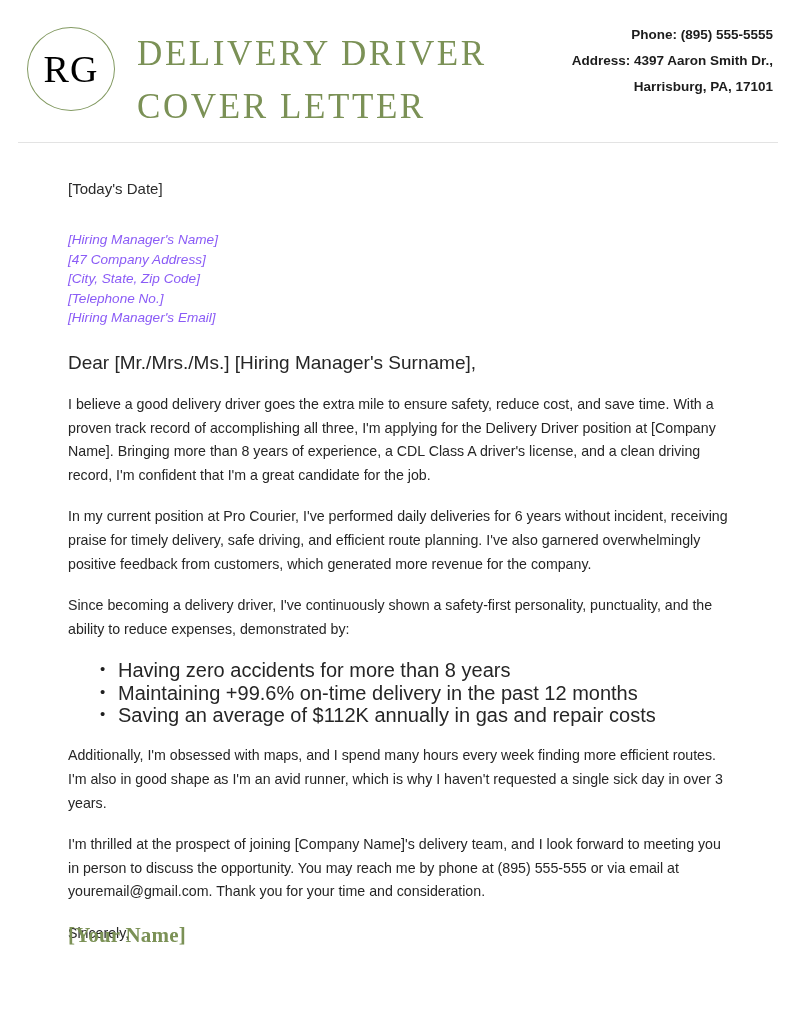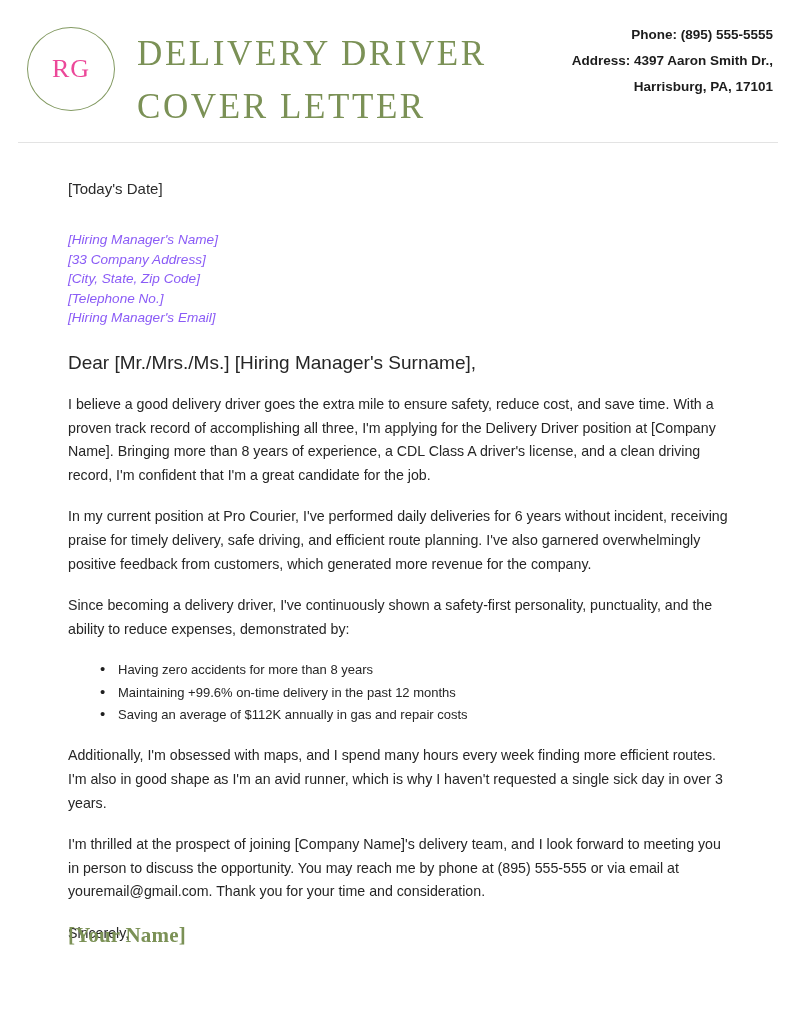--- a/index.html
+++ b/index.html
@@ -32,22 +32,22 @@
     height: 84px;
     border: 1.6px solid #839a62;
     border-radius: 50%;
     display: flex;
     align-items: center;
     justify-content: center;
     box-sizing: border-box;
   }
   .monogram-text {
     font-family: "Liberation Serif", serif;
-    font-size: 26px;
-    color: #ec4899;
+    font-size: 38px;
+    color: #000000;
     letter-spacing: 1px;
     line-height: 1;
   }
 
   .doc-title {
     position: absolute;
     left: 137px;
     top: 27px;
     width: 430px;
     font-family: "Liberation Serif", serif;
@@ -123,21 +123,21 @@
     margin: 0 0 18px 0;
     text-align: left;
   }
 
   .bullets {
     margin: 8px 0 18px 0;
     padding: 0 0 0 32px;
     list-style: none;
   }
   .bullets li {
-    font-size: 13px;
+    font-size: 20px;
     line-height: 22px;
     color: #262626;
     position: relative;
     padding-left: 18px;
     margin-bottom: 0.5px;
   }
   .bullets li::before {
     content: "\2022";
     position: absolute;
     left: 0;
@@ -195,21 +195,21 @@
 
   <div class="divider"></div>
 </div>
 
 <div class="letter">
 
   <p class="date-line">[Today's Date]</p>
 
   <div class="recipient">
     <span>[Hiring Manager's Name]</span>
-    <span>[33 Company Address]</span>
+    <span>[47 Company Address]</span>
     <span>[City, State, Zip Code]</span>
     <span>[Telephone No.]</span>
     <span>[Hiring Manager's Email]</span>
   </div>
 
   <p class="salutation">Dear [Mr./Mrs./Ms.] [Hiring Manager's Surname],</p>
 
   <p class="para">I believe a good delivery driver goes the extra mile to ensure safety, reduce cost, and save time. With a proven track record of accomplishing all three, I'm applying for the Delivery Driver position at [Company Name]. Bringing more than 8 years of experience, a CDL Class A driver's license, and a clean driving record, I'm confident that I'm a great candidate for the job.</p>
   <p class="para">In my current position at Pro Courier, I've performed daily deliveries for 6 years without incident, receiving praise for timely delivery, safe driving, and efficient route planning. I've also garnered overwhelmingly positive feedback from customers, which generated more revenue for the company.</p>
   <p class="para">Since becoming a delivery driver, I've continuously shown a safety-first personality, punctuality, and the ability to reduce expenses, demonstrated by:</p>

